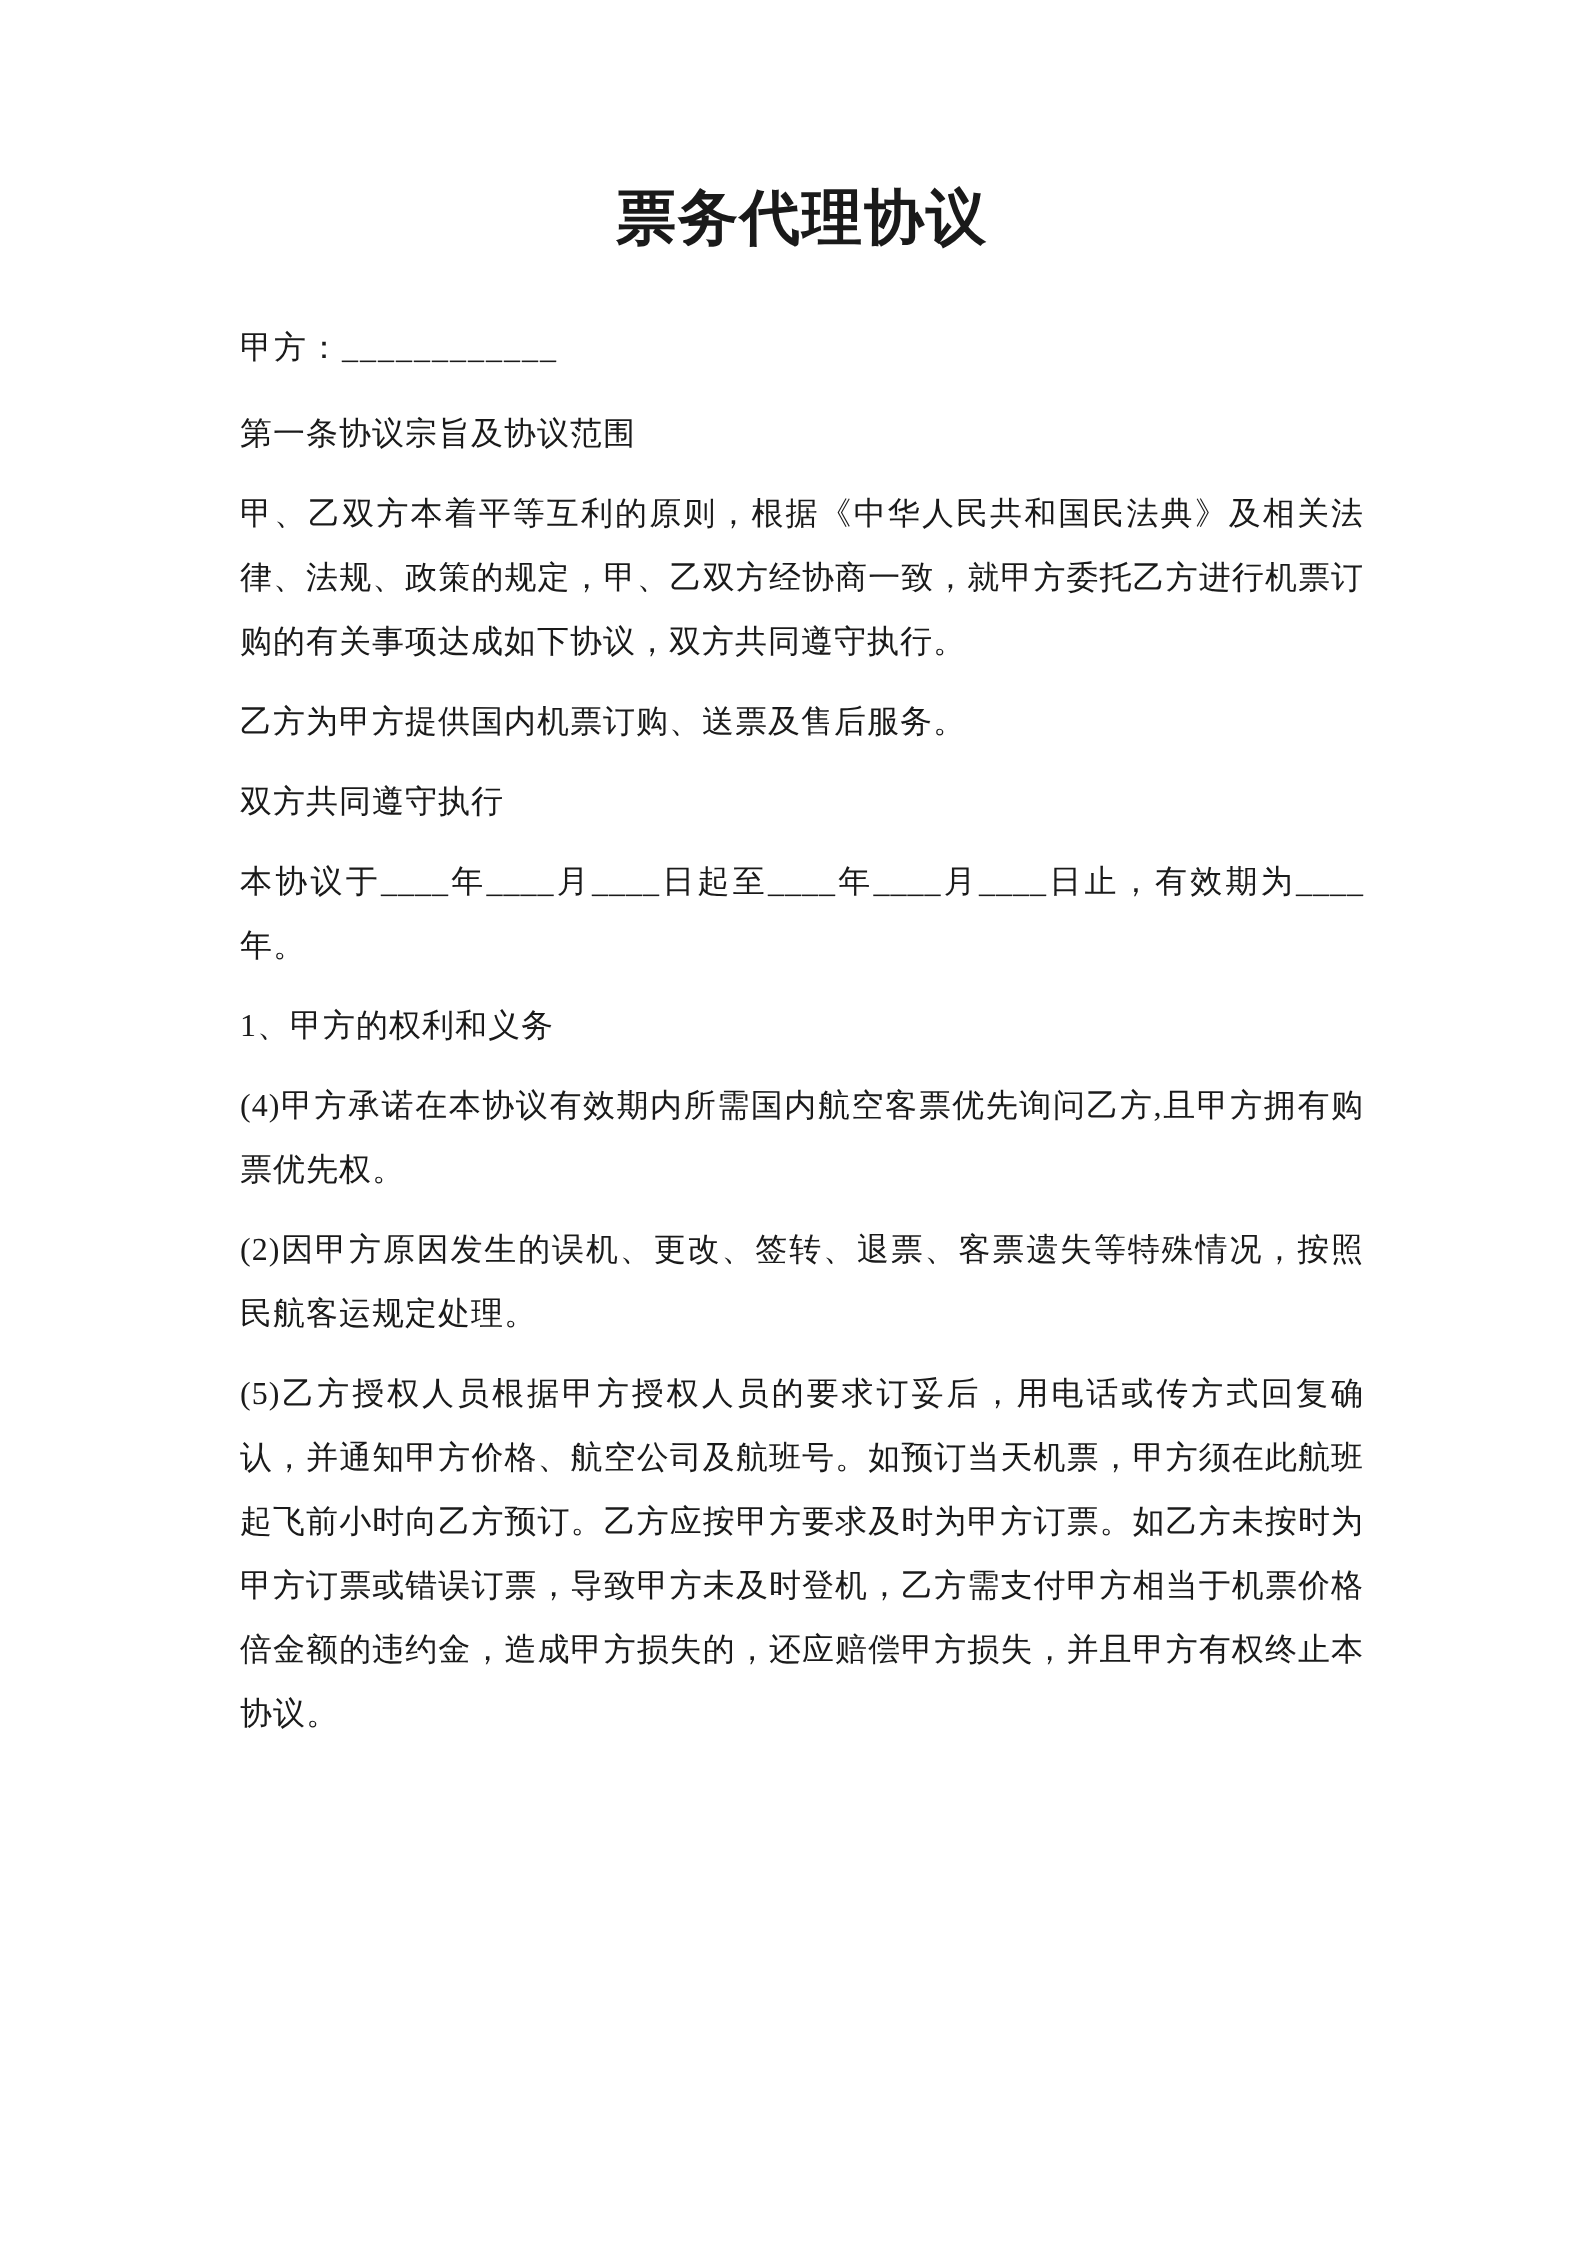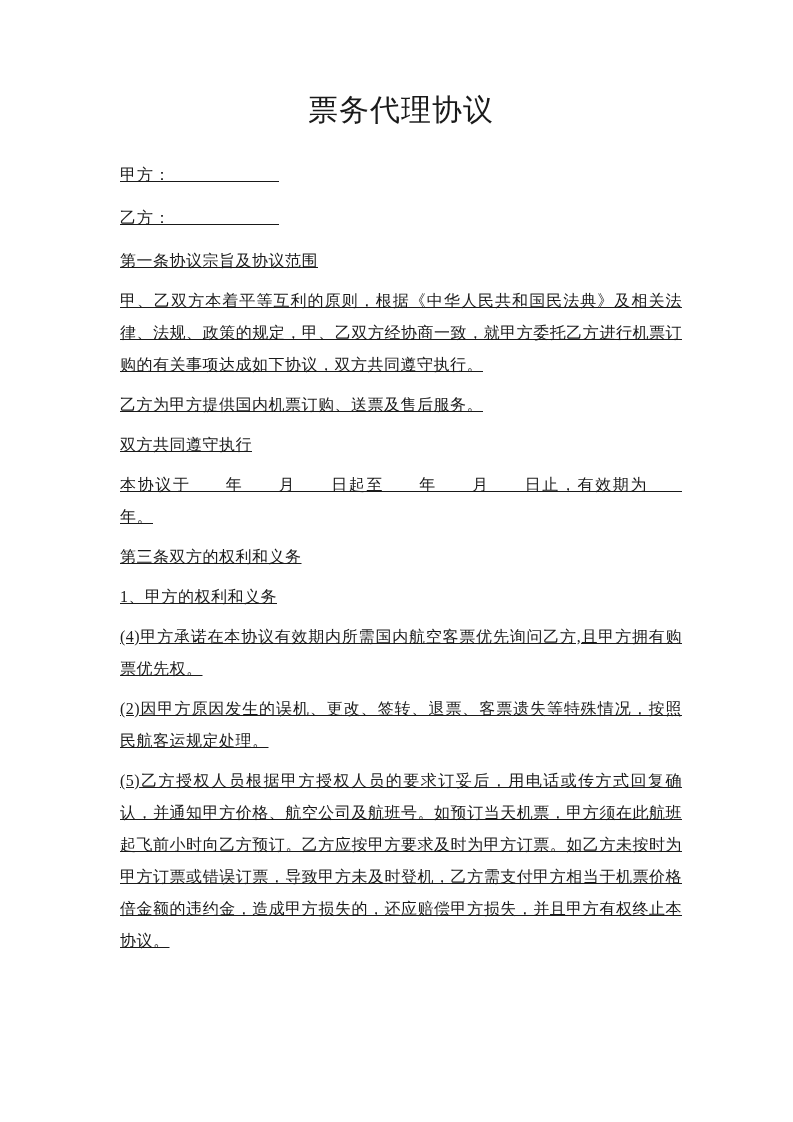--- a/index.html
+++ b/index.html
@@ -20,59 +20,56 @@
     box-sizing: border-box;
     padding: 88px 111px 0 120px;
     font-family: "Liberation Serif", "DejaVu Serif", serif;
     font-size: 16px;
     color: #1a1a1a;
   }
   .doc-title {
     margin: 0 0 27px 0;
     font-size: 30px;
     line-height: 44px;
-    font-weight: 400;
+    font-weight: 700;
     text-align: center;
     letter-spacing: 1px;
   }
   .para {
     margin: 0 0 8px 0;
     line-height: 32px;
     text-align: justify;
     letter-spacing: 0.5px;
-    text-decoration: underline;
   }
   .party-line {
     margin-bottom: 11px;
     letter-spacing: 1px;
   }
 </style>
 </head>
 <body>
 
 <div class="page">
   <div class="content">
 
     <h1 class="doc-title">票务代理协议</h1>
 
     <p class="para party-line">甲方：____________</p>
 
-    <p class="para party-line">乙方：____________</p>
 
     <p class="para">第一条协议宗旨及协议范围</p>
 
     <p class="para">甲、乙双方本着平等互利的原则，根据《中华人民共和国民法典》及相关法律、法规、政策的规定，甲、乙双方经协商一致，就甲方委托乙方进行机票订购的有关事项达成如下协议，双方共同遵守执行。</p>
 
     <p class="para">乙方为甲方提供国内机票订购、送票及售后服务。</p>
 
     <p class="para">双方共同遵守执行</p>
 
     <p class="para">本协议于____年____月____日起至____年____月____日止，有效期为____年。</p>
 
-    <p class="para">第三条双方的权利和义务</p>
 
     <p class="para">1、甲方的权利和义务</p>
 
     <p class="para">(4)甲方承诺在本协议有效期内所需国内航空客票优先询问乙方,且甲方拥有购票优先权。</p>
 
     <p class="para">(2)因甲方原因发生的误机、更改、签转、退票、客票遗失等特殊情况，按照民航客运规定处理。</p>
 
 
 
     <p class="para">(5)乙方授权人员根据甲方授权人员的要求订妥后，用电话或传方式回复确认，并通知甲方价格、航空公司及航班号。如预订当天机票，甲方须在此航班起飞前小时向乙方预订。乙方应按甲方要求及时为甲方订票。如乙方未按时为甲方订票或错误订票，导致甲方未及时登机，乙方需支付甲方相当于机票价格倍金额的违约金，造成甲方损失的，还应赔偿甲方损失，并且甲方有权终止本协议。</p>

